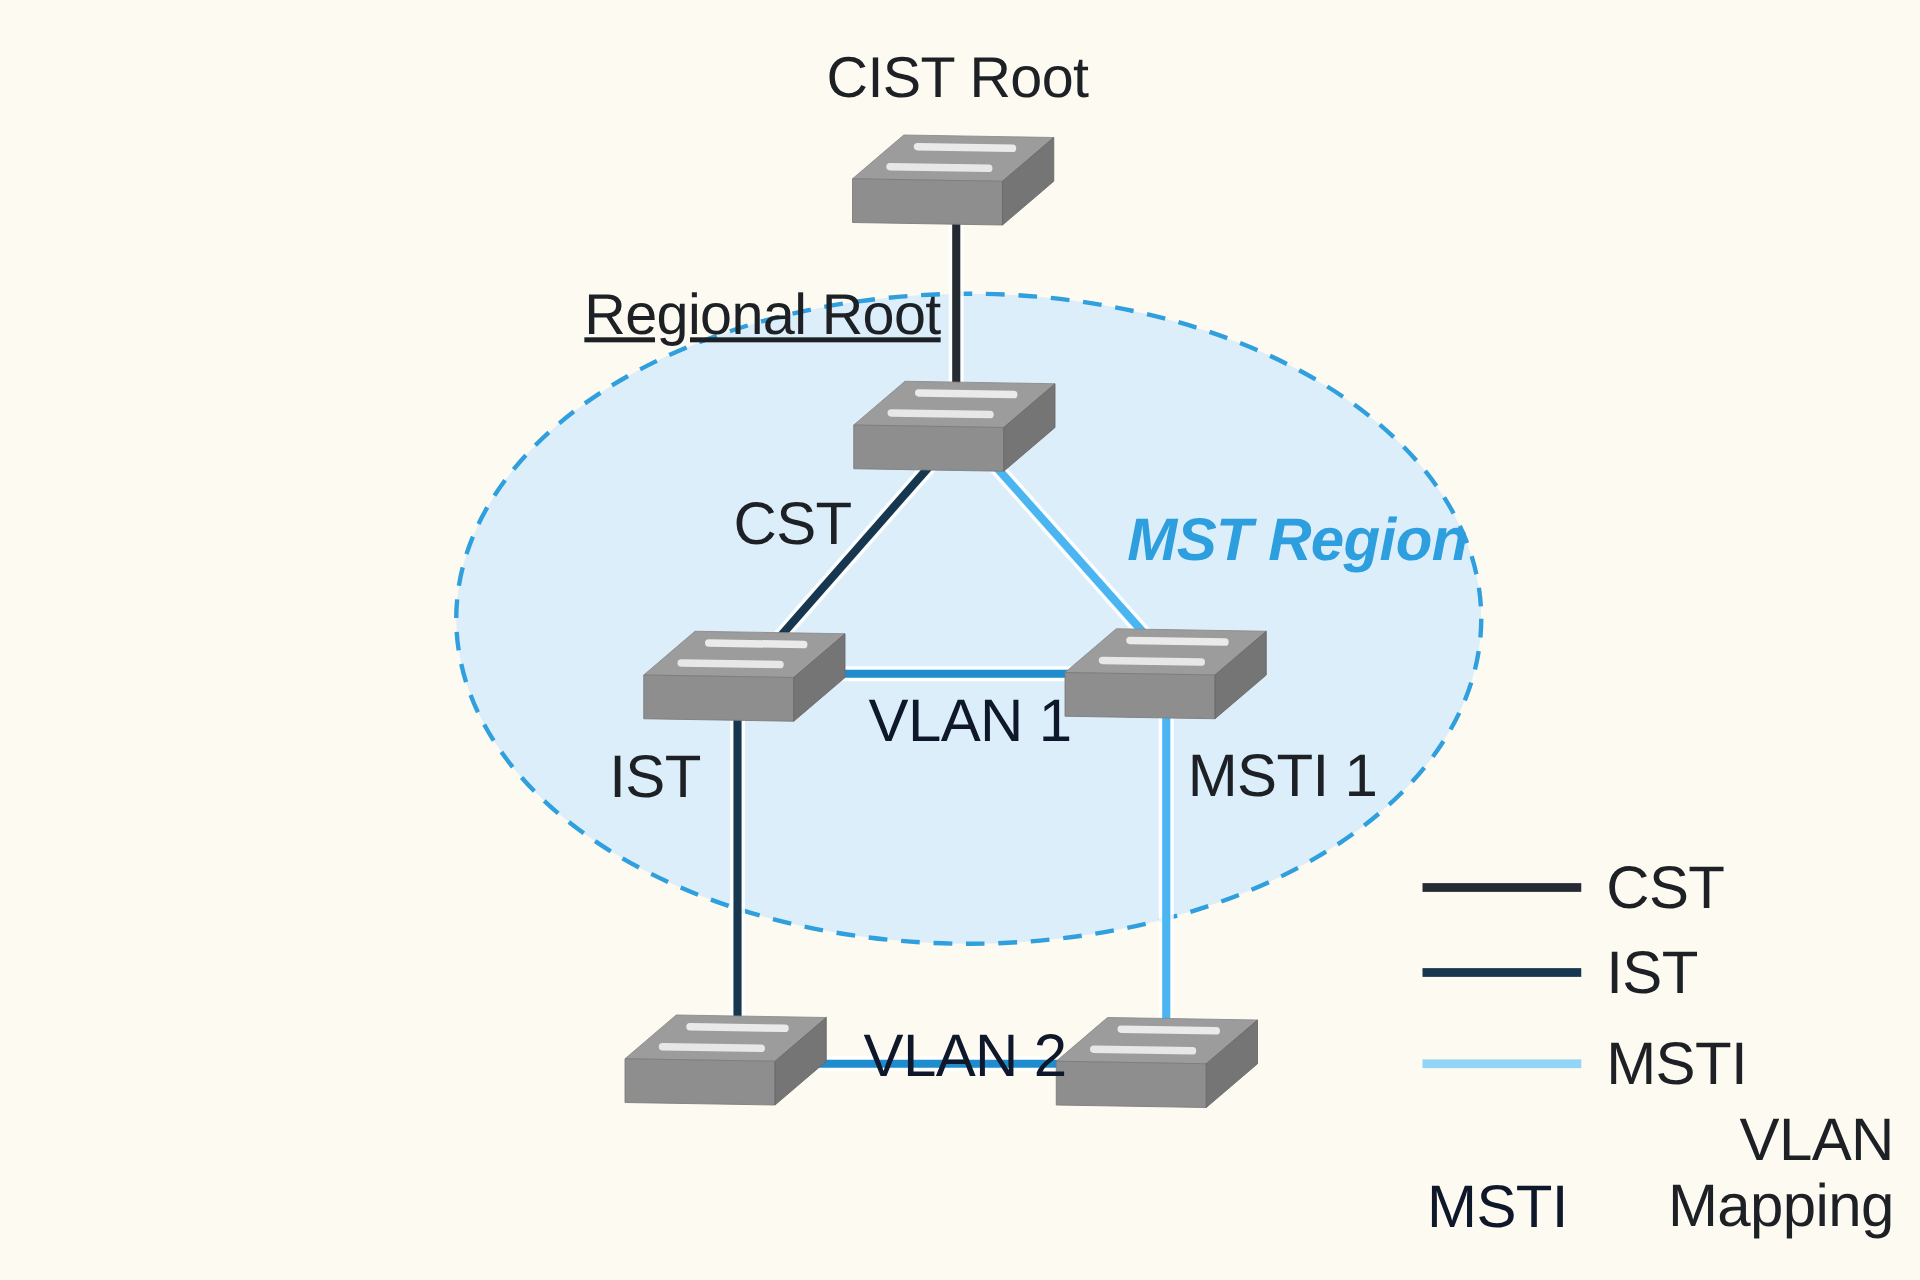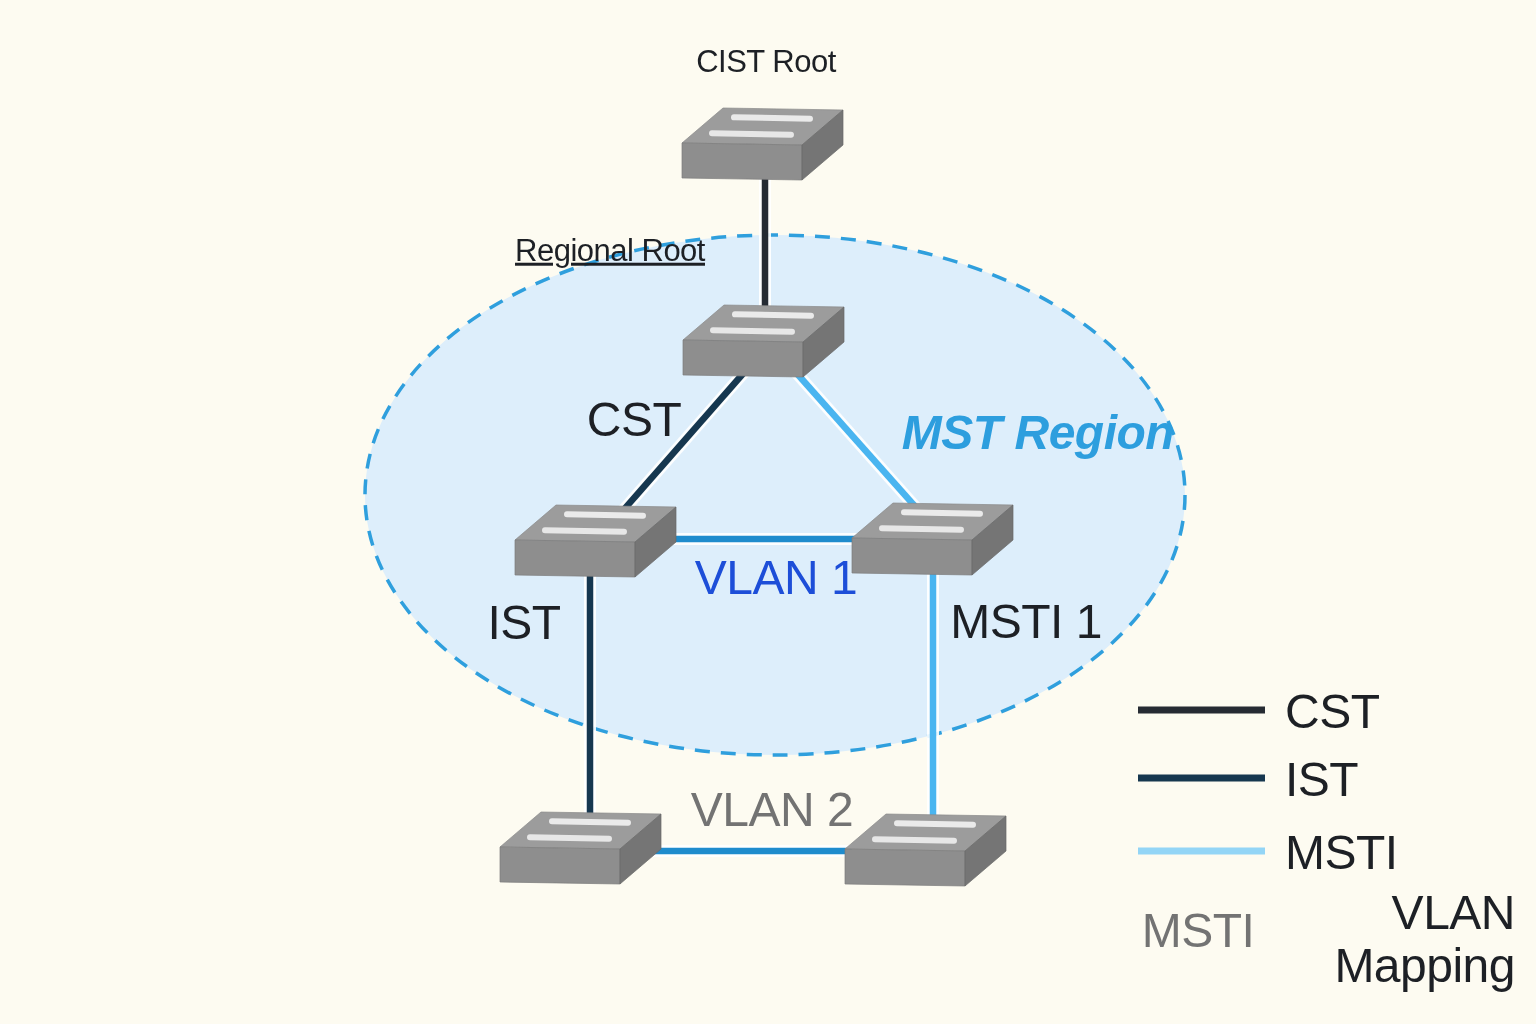--- a/index.html
+++ b/index.html
@@ -14,24 +14,24 @@
   .lbl{
     position:absolute;
     transform:translate(-50%,-50%);
     font-size:48px;
     font-weight:500;
     letter-spacing:-0.5px;
     color:#1d2025;
     white-space:nowrap;
     line-height:1.05;
   }
-  .lbl.title{font-size:31px;}
-  .lbl.navy{color:#1d4ed8;}
+  .lbl.title{font-size:46px;}
+  .lbl.navy{color:#0f172a;}
   .lbl.blue-bright{color:#2d9ede;font-weight:600;font-style:italic;}
-  .lbl.blue{color:#737373;}
+  .lbl.blue{color:#0f172a;margin-top:36px;}
   .legend-swatch{
     position:absolute;
     width:127px;height:7px;
     transform:translateY(-50%);
   }
   .legend-label{
     position:absolute;
     transform:translateY(-50%);
     font-size:48px;
     font-weight:500;

